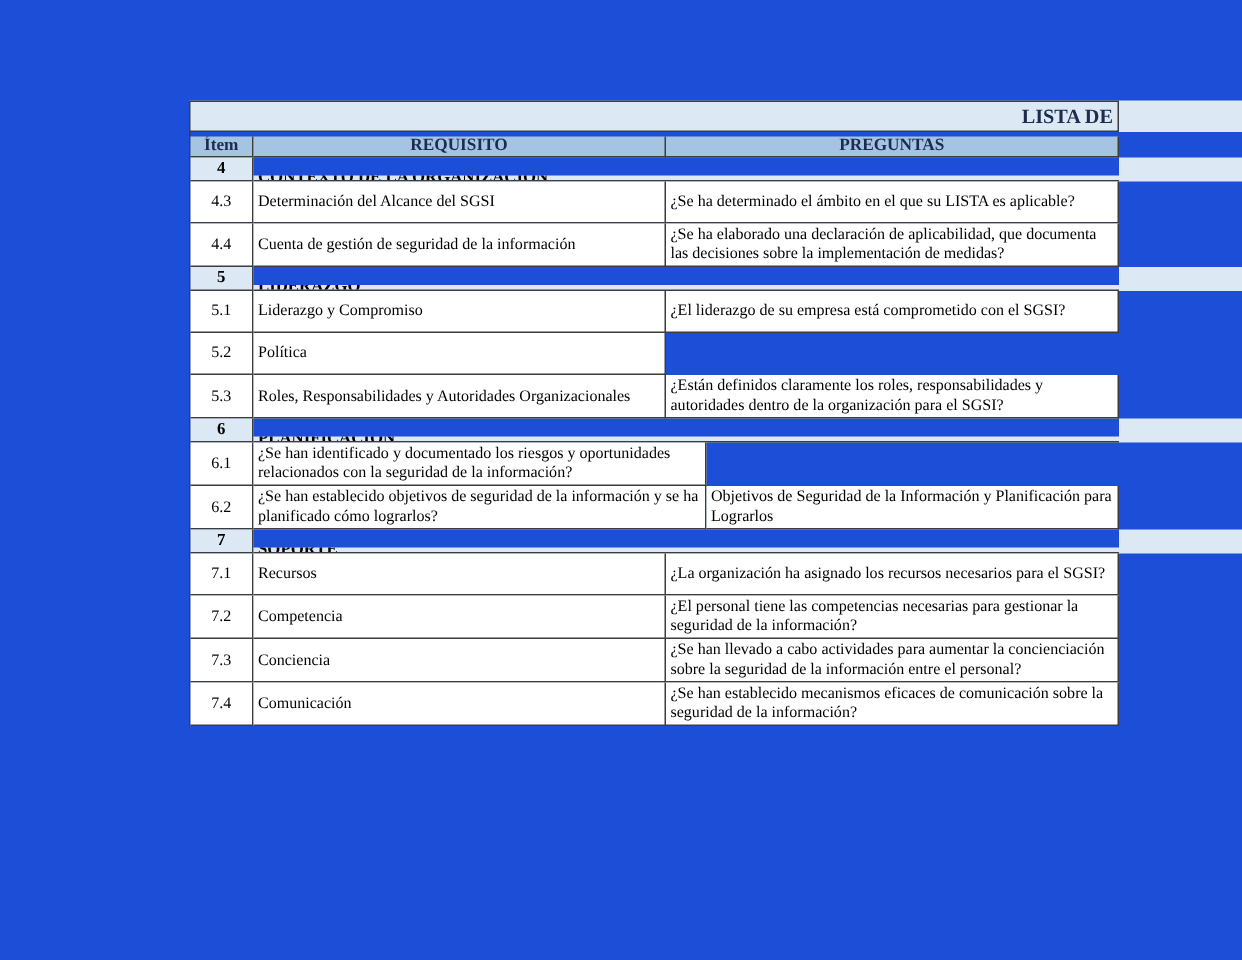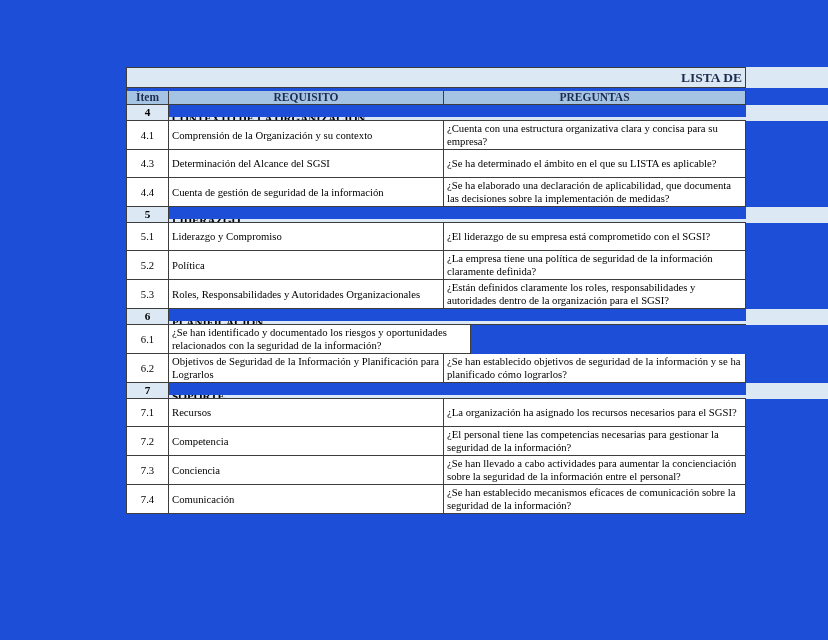--- a/index.html
+++ b/index.html
@@ -103,28 +103,20 @@
     <div id="checklist-body">
         <div class="row section-row">
           <div class="tpart">
             <div class="cell c-item">4</div>
             <div class="cell c-secname">CONTEXTO DE LA ORGANIZACIÓN</div>
           </div>
           <div class="ext"></div>
         </div>
         <div class="row data-row">
           <div class="tpart">
-            <div class="cell c-item">4.1</div>
-            <div class="cell c-req">Comprensión de la Organización y su contexto</div>
-            <div class="cell c-preg">¿Cuenta con una estructura organizativa clara y concisa para su empresa?</div>
-          </div>
-          <div class="ext"></div>
-        </div>
-        <div class="row data-row">
-          <div class="tpart">
             <div class="cell c-item">4.3</div>
             <div class="cell c-req">Determinación del Alcance del SGSI</div>
             <div class="cell c-preg">¿Se ha determinado el ámbito en el que su LISTA es aplicable?</div>
           </div>
           <div class="ext"></div>
         </div>
         <div class="row data-row">
           <div class="tpart">
             <div class="cell c-item">4.4</div>
             <div class="cell c-req"> Cuenta de gestión de seguridad de la información</div>
@@ -144,21 +136,20 @@
             <div class="cell c-item">5.1</div>
             <div class="cell c-req">Liderazgo y Compromiso</div>
             <div class="cell c-preg">¿El liderazgo de su empresa está comprometido con el SGSI?</div>
           </div>
           <div class="ext"></div>
         </div>
         <div class="row data-row">
           <div class="tpart">
             <div class="cell c-item">5.2</div>
             <div class="cell c-req">Política</div>
-            <div class="cell c-preg">¿La empresa tiene una política de seguridad de la información claramente definida?</div>
           </div>
           <div class="ext"></div>
         </div>
         <div class="row data-row">
           <div class="tpart">
             <div class="cell c-item">5.3</div>
             <div class="cell c-req">Roles, Responsabilidades y Autoridades Organizacionales</div>
             <div class="cell c-preg">¿Están definidos claramente los roles, responsabilidades y autoridades dentro de la organización para el SGSI?</div>
           </div>
           <div class="ext"></div>
@@ -173,22 +164,22 @@
         <div class="row data-row">
           <div class="tpart">
             <div class="cell c-item">6.1</div>
             <div class="cell c-preg">¿Se han identificado y documentado los riesgos y oportunidades relacionados con la seguridad de la información?</div>
           </div>
           <div class="ext"></div>
         </div>
         <div class="row data-row">
           <div class="tpart">
             <div class="cell c-item">6.2</div>
+            <div class="cell c-preg">¿Se han establecido objetivos de seguridad de la información y se ha planificado cómo lograrlos?</div>
             <div class="cell c-req">Objetivos de Seguridad de la Información y Planificación para Lograrlos</div>
-            <div class="cell c-preg">¿Se han establecido objetivos de seguridad de la información y se ha planificado cómo lograrlos?</div>
           </div>
           <div class="ext"></div>
         </div>
         <div class="row section-row">
           <div class="tpart">
             <div class="cell c-item">7</div>
             <div class="cell c-secname">SOPORTE</div>
           </div>
           <div class="ext"></div>
         </div>

